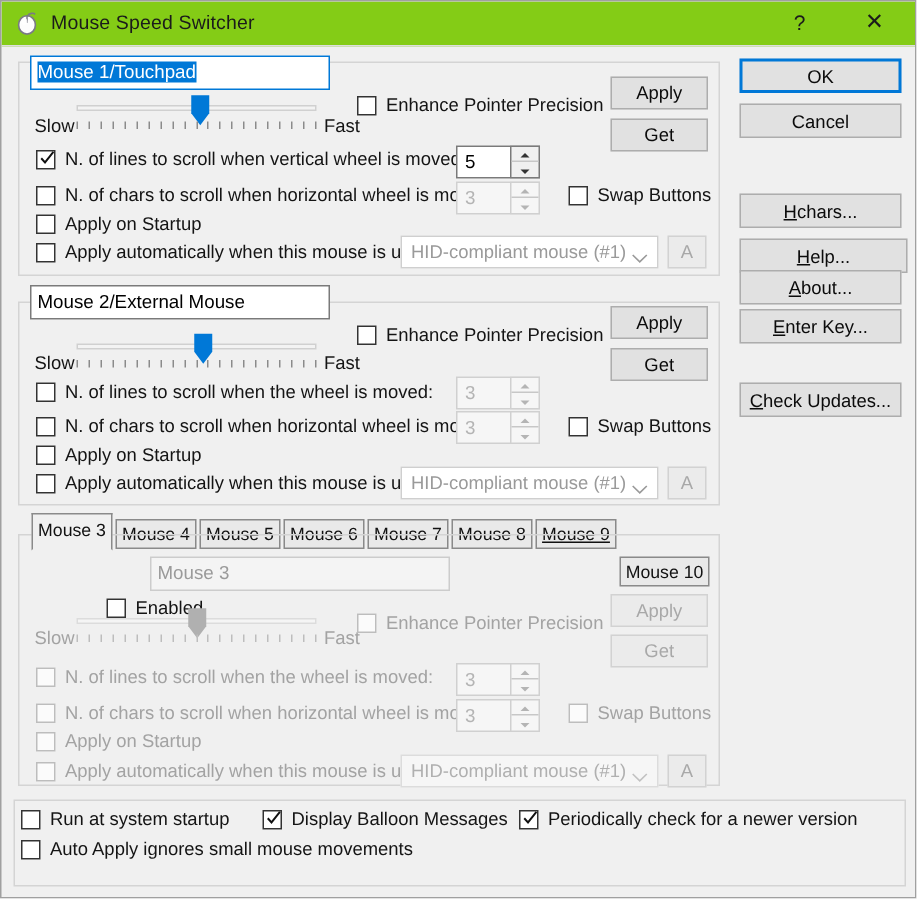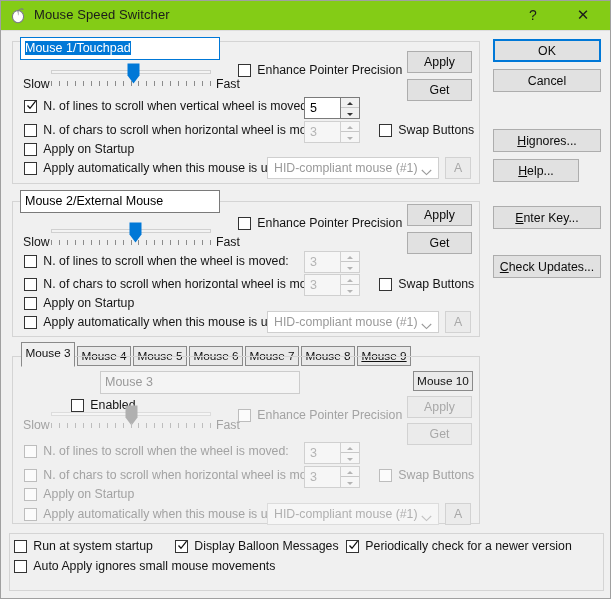--- a/index.html
+++ b/index.html
@@ -594,22 +594,23 @@
     <span class="cval" style="color:#b0b0b0;">HID-compliant mouse (#1)</span>
     <span class="chev"><svg width="11" height="7" viewBox="0 0 11 7">
           <path d="M0.8 1 L5.5 5.6 L10.2 1" fill="none" stroke="#c2c2c2" stroke-width="1.1"></path>
         </svg></span>
   </div>
   <button class="btn dim" style="left:444px; top:502px; width:26px; height:22px;">A</button>
 
   <button class="btn default" style="left:492px; top:38px; width:108px; height:23px;">OK</button>
   <button class="btn" style="left:492px; top:68px; width:108px; height:23px;">Cancel</button>
 
-  <button class="btn" style="left:492px; top:128px; width:108px; height:23px;"><u>H</u><span>ignores...</span></button>
-  <button class="btn" style="left:492px; top:158px; width:86px; height:23px;"><u>H</u><span>elp...</span></button>
+  <button class="btn" style="left:492px; top:128px; width:108px; height:23px;"><u>H</u><span>chars...</span></button>
+  <button class="btn" style="left:492px; top:158px; width:112px; height:23px;"><u>H</u><span>elp...</span></button>
+  <button class="btn" style="left:492px; top:179px; width:108px; height:23px;"><u>A</u><span>bout...</span></button>
   <button class="btn" style="left:492px; top:205px; width:108px; height:23px;"><u>E</u><span>nter Key...</span></button>
 
   <button class="btn" style="left:492px; top:254px; width:108px; height:23px;"><u>C</u><span>heck Updates...</span></button>
 
   <div class="panel" style="left:8px; top:532px; width:595px; height:58px;"></div>
 
   <div class="cbrow" style="left:174px; top:539px;">
     <span class="cb" style="position:relative; display:inline-block; vertical-align:-2px;">
       <span class="tick">
         <svg width="11" height="13" viewBox="0 0 11 13">

